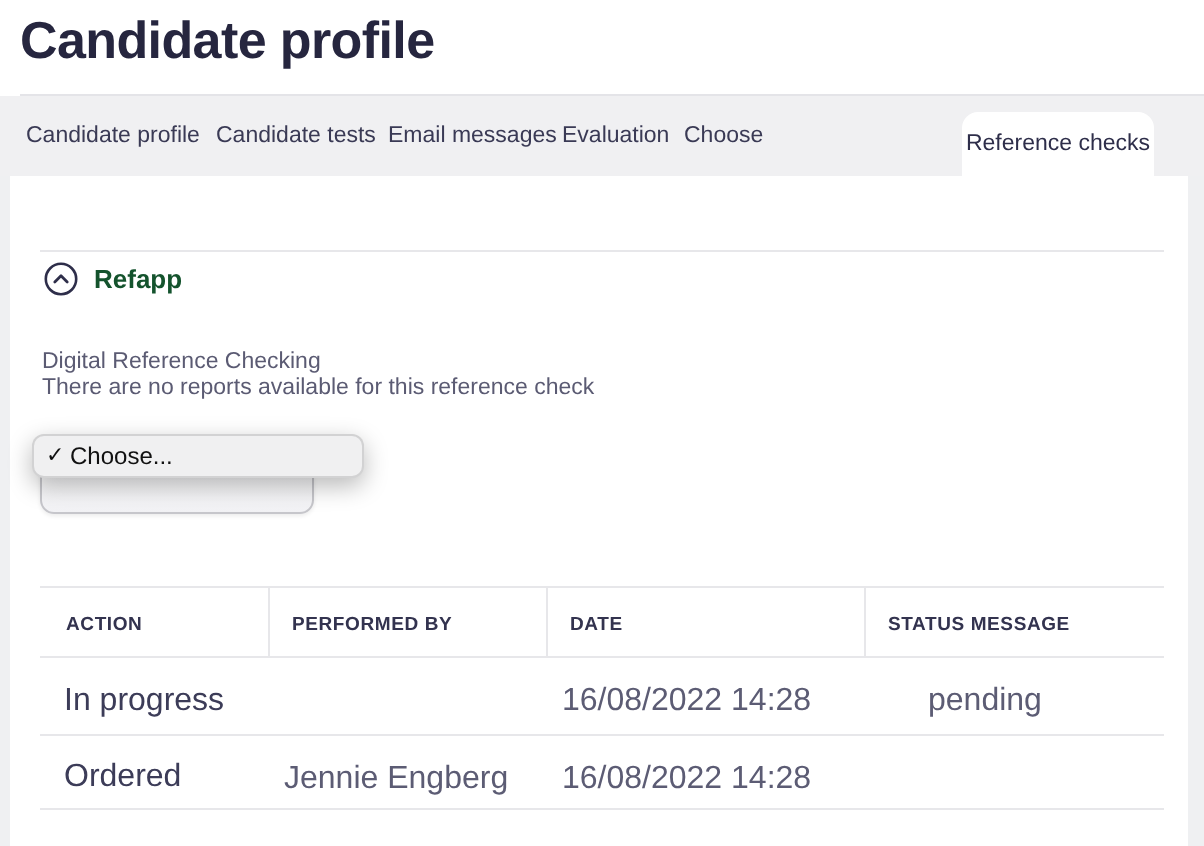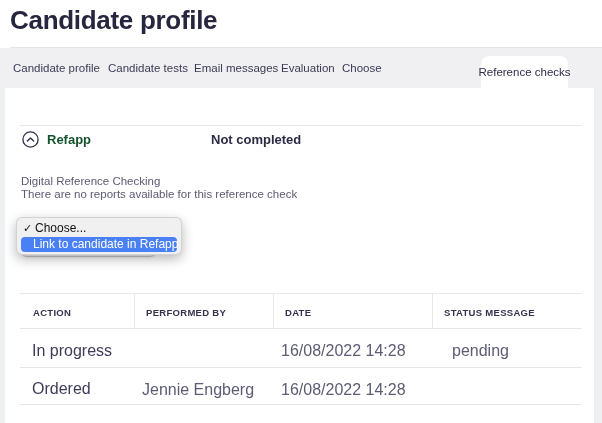--- a/index.html
+++ b/index.html
@@ -10,21 +10,21 @@
     font-family:"Liberation Sans", sans-serif;
     -webkit-font-smoothing:antialiased;
   }
   
   .page-header { position:absolute; left:0; top:0; width:602px; height:48px; background:#ffffff; }
   .page-title { position:absolute; left:10px; top:5px; font-size:26px; font-weight:700; color:#26263f; letter-spacing:-0.3px; }
   .header-divider { position:absolute; left:10px; top:47px; width:592px; height:1px; background:#e4e4e8; }
   
   .tab-bar { position:absolute; left:0; top:48px; width:602px; height:40px; background:#f0f0f2; }
   .tab { position:absolute; top:14px; font-size:11.5px; color:#3a3a55; white-space:nowrap; cursor:default; }
-  .tab-active-box { position:absolute; left:481px; top:8px; width:87px; height:32px; background:#ffffff;
+  .tab-active-box { position:absolute; left:481px; top:8px; width:96px; height:32px; background:#ffffff;
     border-radius:8px 8px 0 0; display:flex; align-items:center; justify-content:center; }
   .tab-active-box .tab-label { font-size:11.5px; color:#2e2e4a; white-space:nowrap; }
   
   .content-card { position:absolute; left:5px; top:88px; width:589px; height:335px; background:#ffffff; }
   .hline { position:absolute; height:1px; background:#e7e7ea; }
   .vline { position:absolute; width:1px; background:#e7e7ea; }
   
   .collapse-btn { position:absolute; left:22px; top:131px; width:17px; height:17px; cursor:pointer; background:none; border:none; }
   .refapp-name { position:absolute; left:47px; top:132px; font-size:13px; font-weight:700; color:#14532d; }
   .refapp-status { position:absolute; left:211px; top:132px; font-size:13px; font-weight:700; color:#2b2b45; }
@@ -74,54 +74,50 @@
 
   <button class="collapse-btn">
     <span>
       <svg width="17" height="17" viewBox="0 0 17 17">
         <circle cx="8.5" cy="8.5" r="7.6" fill="none" stroke="#2e2e4a" stroke-width="1.3"></circle>
         <polyline points="5.4,10 8.5,6.9 11.6,10" fill="none" stroke="#2e2e4a" stroke-width="1.4" stroke-linecap="round" stroke-linejoin="round"></polyline>
       </svg>
     </span>
   </button>
   <div class="refapp-name">Refapp</div>
-  <div class="refapp-status">Not completed</div>
 
   <div class="desc-line" style="top:175px">Digital Reference Checking</div>
   <div class="desc-line" style="top:188px">There are no reports available for this reference check</div>
 
   <div class="reports-select"></div>
 
   <div class="popup-menu">
     <div class="menu-item">
       <span class="check">✓</span>
       <span>Choose...</span>
-    </div>
-    <div class="menu-item menu-item-highlight">
-      <span>Link to candidate in Refapp</span>
     </div>
   </div>
 
   <div class="hline" style="left:20px; top:293px; width:562px;"></div>
   <div class="vline" style="left:134px; top:293px; height:35px;"></div>
   <div class="vline" style="left:273px; top:293px; height:35px;"></div>
   <div class="vline" style="left:432px; top:293px; height:35px;"></div>
 
   <div class="th" style="left:33px">ACTION</div>
   <div class="th" style="left:146px">PERFORMED BY</div>
   <div class="th" style="left:285px">DATE</div>
   <div class="th" style="left:444px">STATUS MESSAGE</div>
 
   <div class="hline" style="left:20px; top:328px; width:562px;"></div>
 
   <div>
     <div class="td td-action" style="left:32px;  top:342px">In progress</div>
     <div class="td" style="left:142px; top:342px"></div>
     <div class="td" style="left:281px; top:342px">16/08/2022 14:28</div>
-    <div class="td" style="left:452px; top:342px">pending</div>
+    <div class="td" style="left:464px; top:342px">pending</div>
   </div>
   <div class="hline" style="left:20px; top:367px; width:562px;"></div>
 
   <div>
     <div class="td td-action" style="left:32px;  top:380px">Ordered</div>
     <div class="td" style="left:142px; top:381px">Jennie Engberg</div>
     <div class="td" style="left:281px; top:381px">16/08/2022 14:28</div>
     <div class="td" style="left:440px; top:381px"></div>
   </div>
   <div class="hline" style="left:20px; top:404px; width:562px;"></div>

